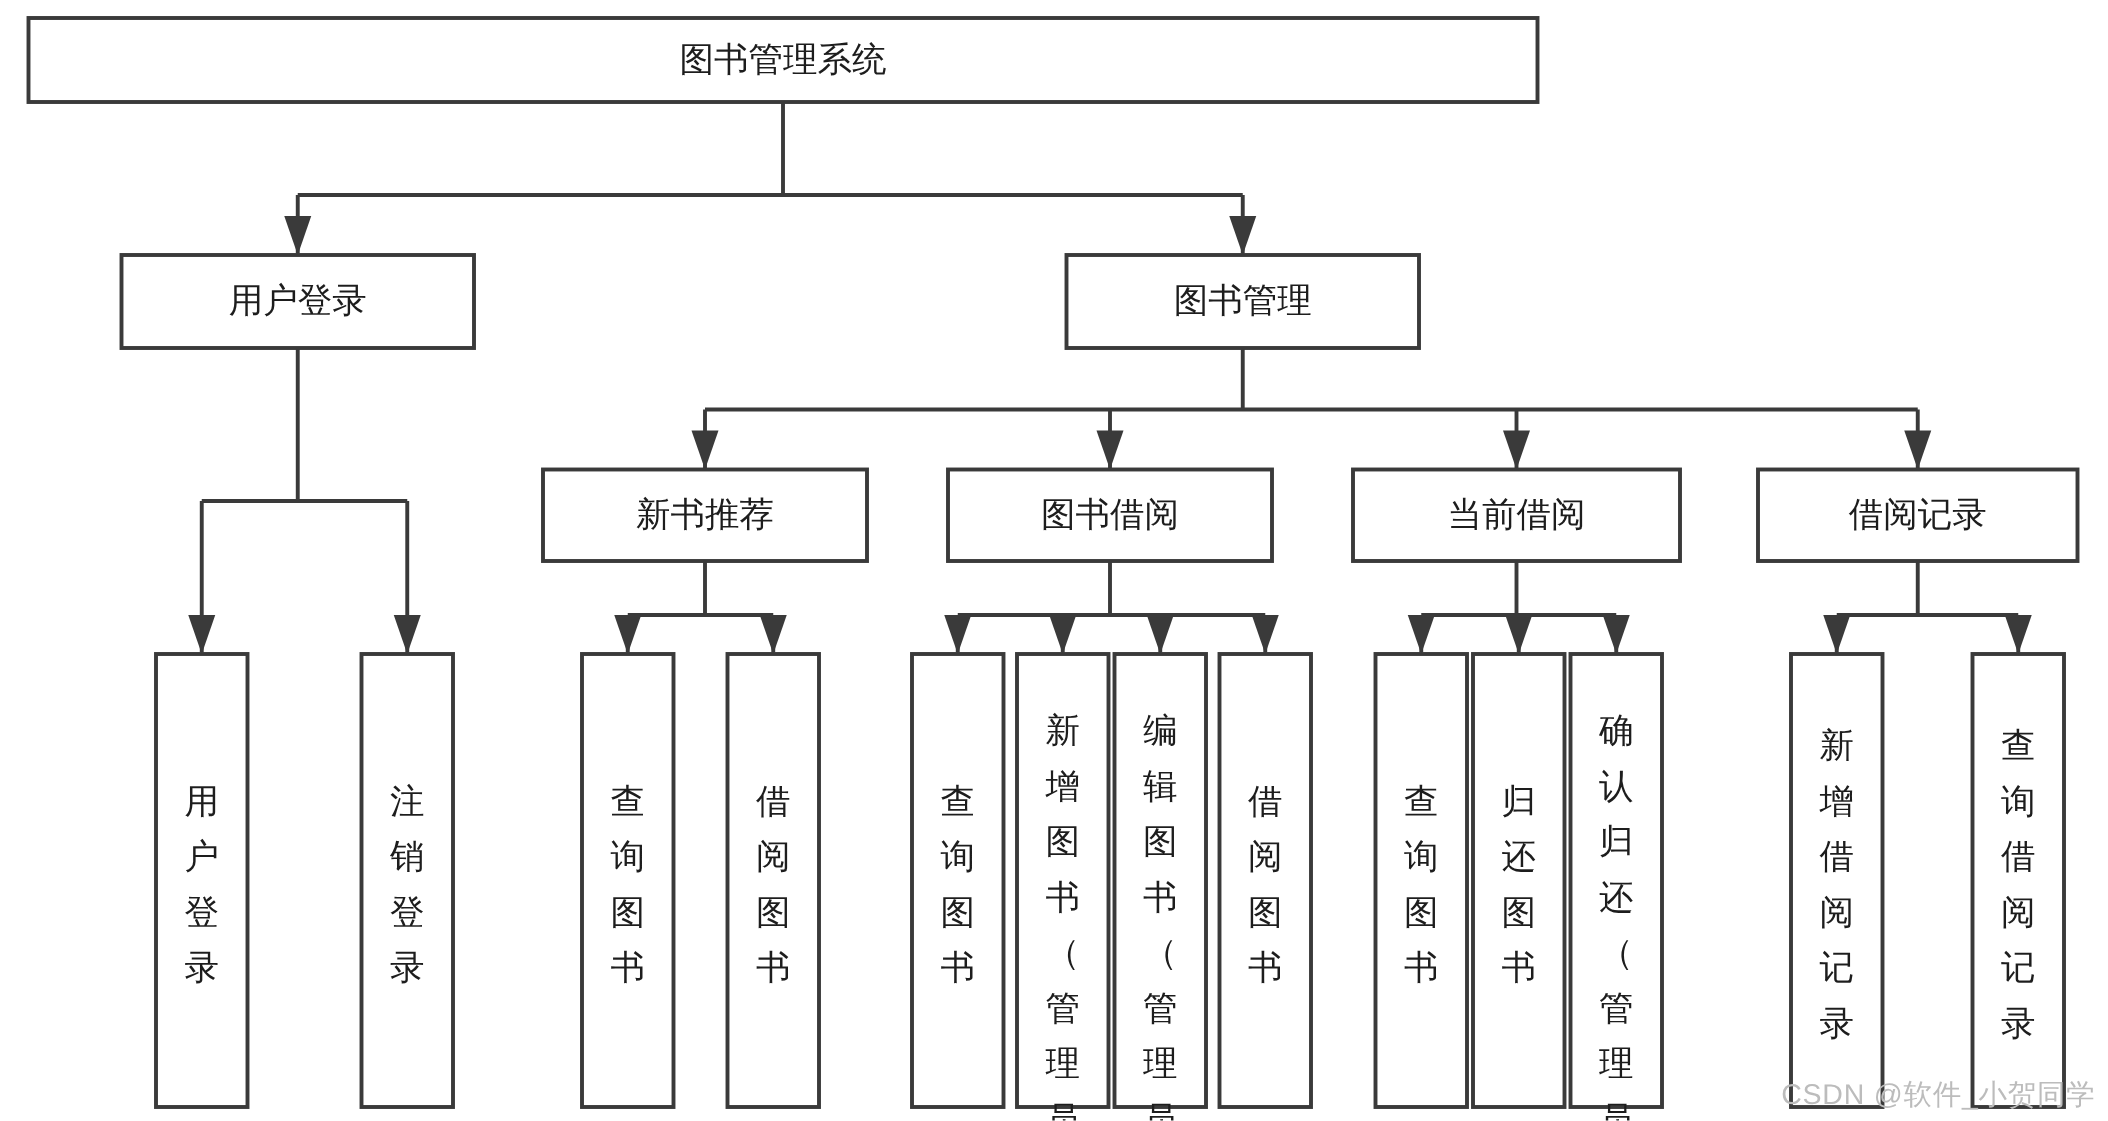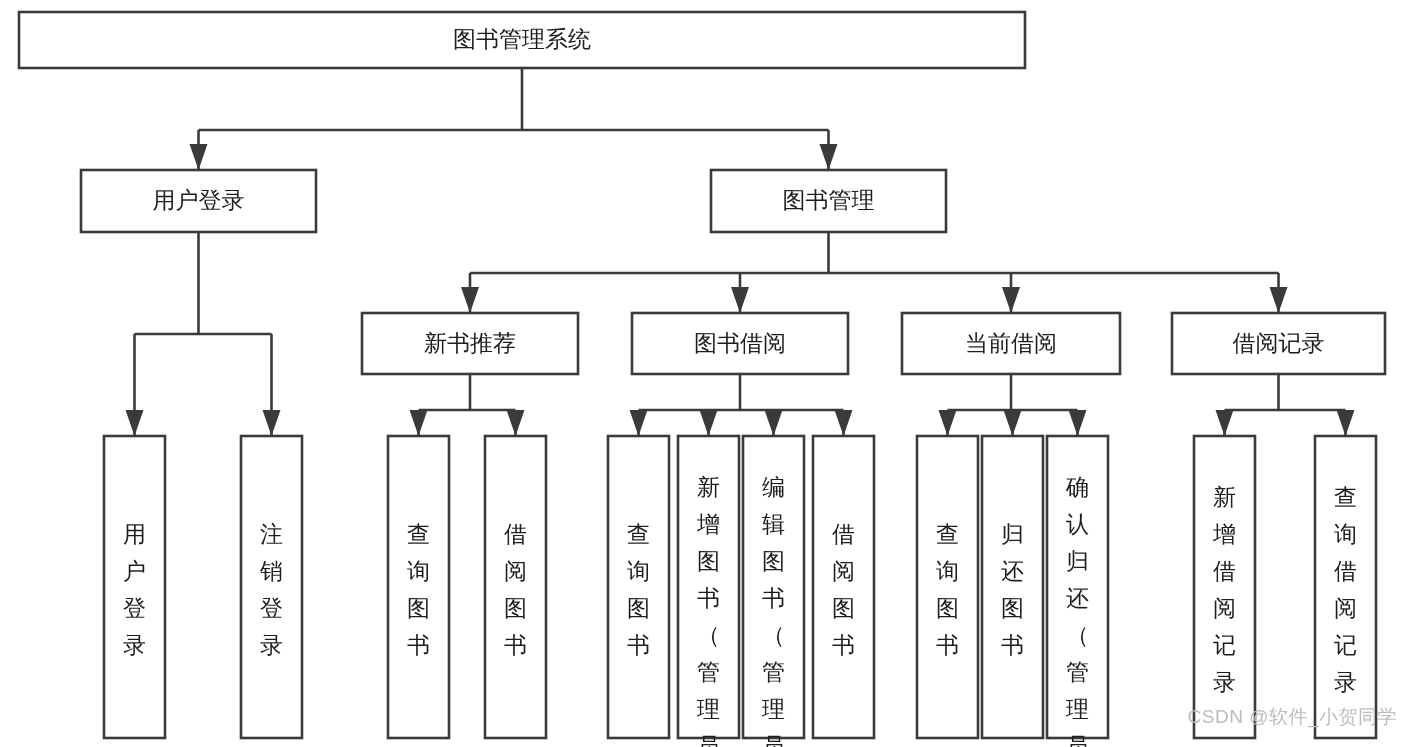--- a/index.html
+++ b/index.html
@@ -51,21 +51,21 @@
   }
   .node-label-v {
     font-family: "Liberation Sans", "DejaVu Sans", sans-serif;
     font-size: 23px;
     fill: #1d1d1d;
     text-anchor: middle;
   }
   .watermark {
     position: absolute;
     right: 8px;
-    bottom: 17px;
+    bottom: 4px;
     font-family: "Liberation Sans", "DejaVu Sans", sans-serif;
     font-size: 19px;
     color: #bcbcbc;
     letter-spacing: 0.5px;
     white-space: nowrap;
     pointer-events: none;
   }
 </style>
 </head>
 <body>

